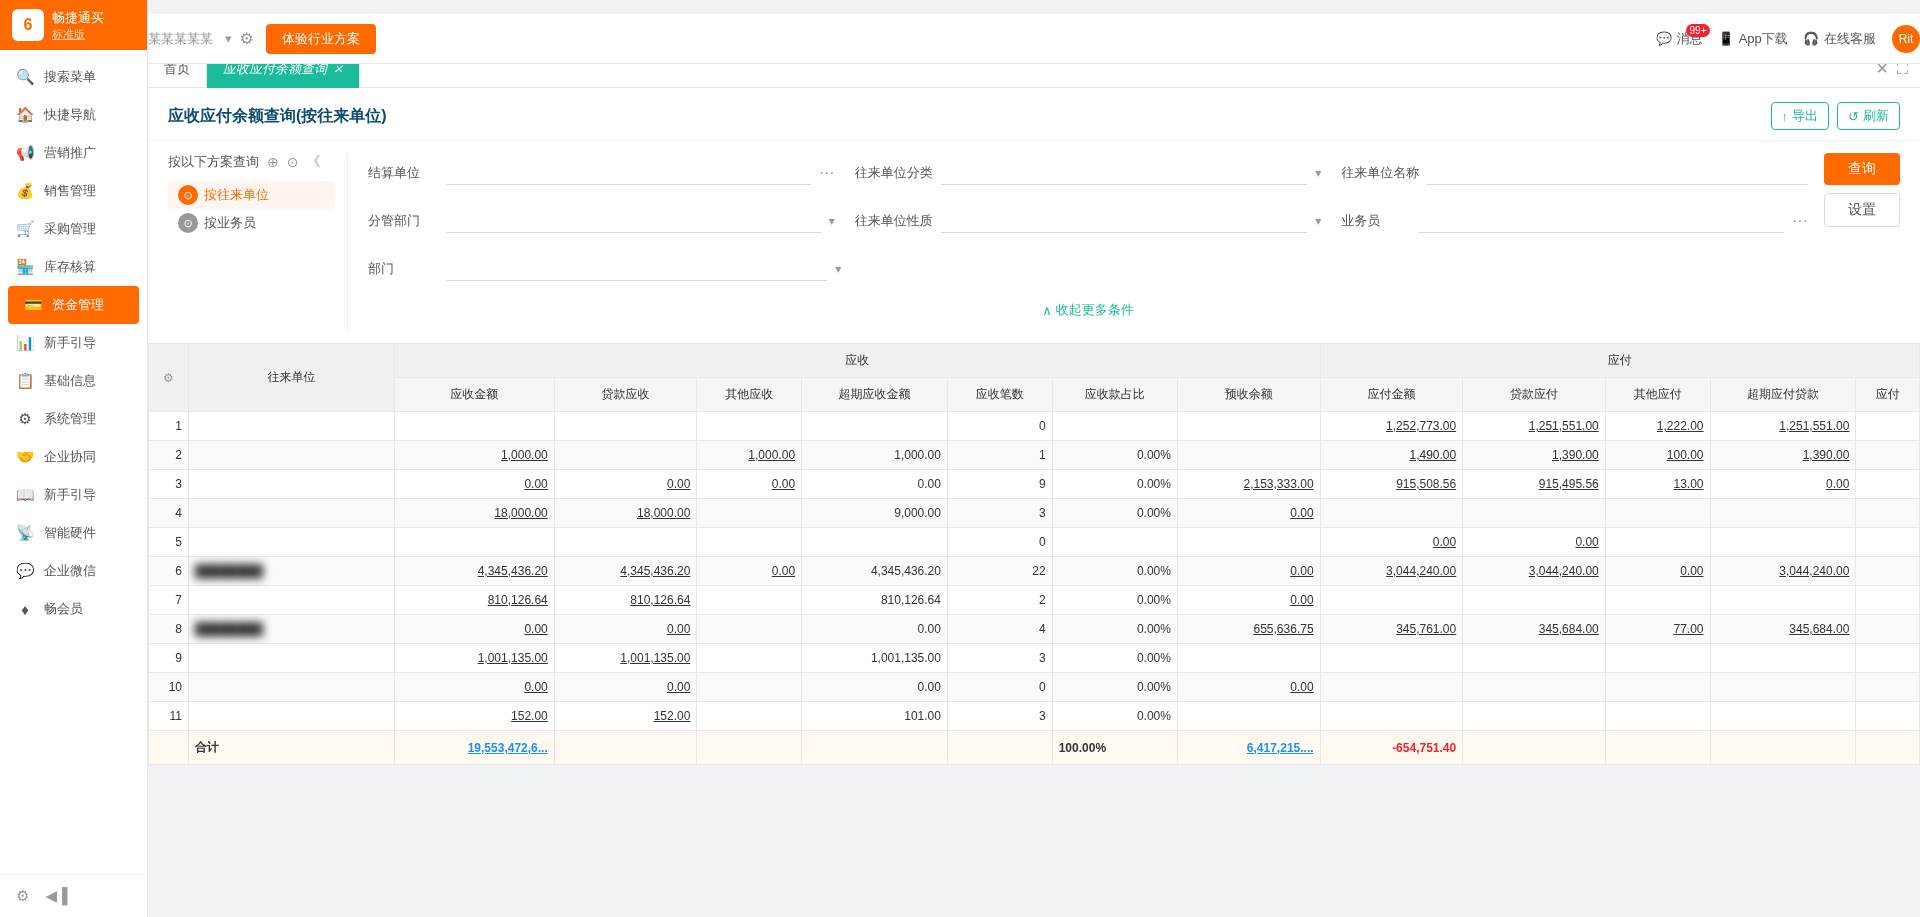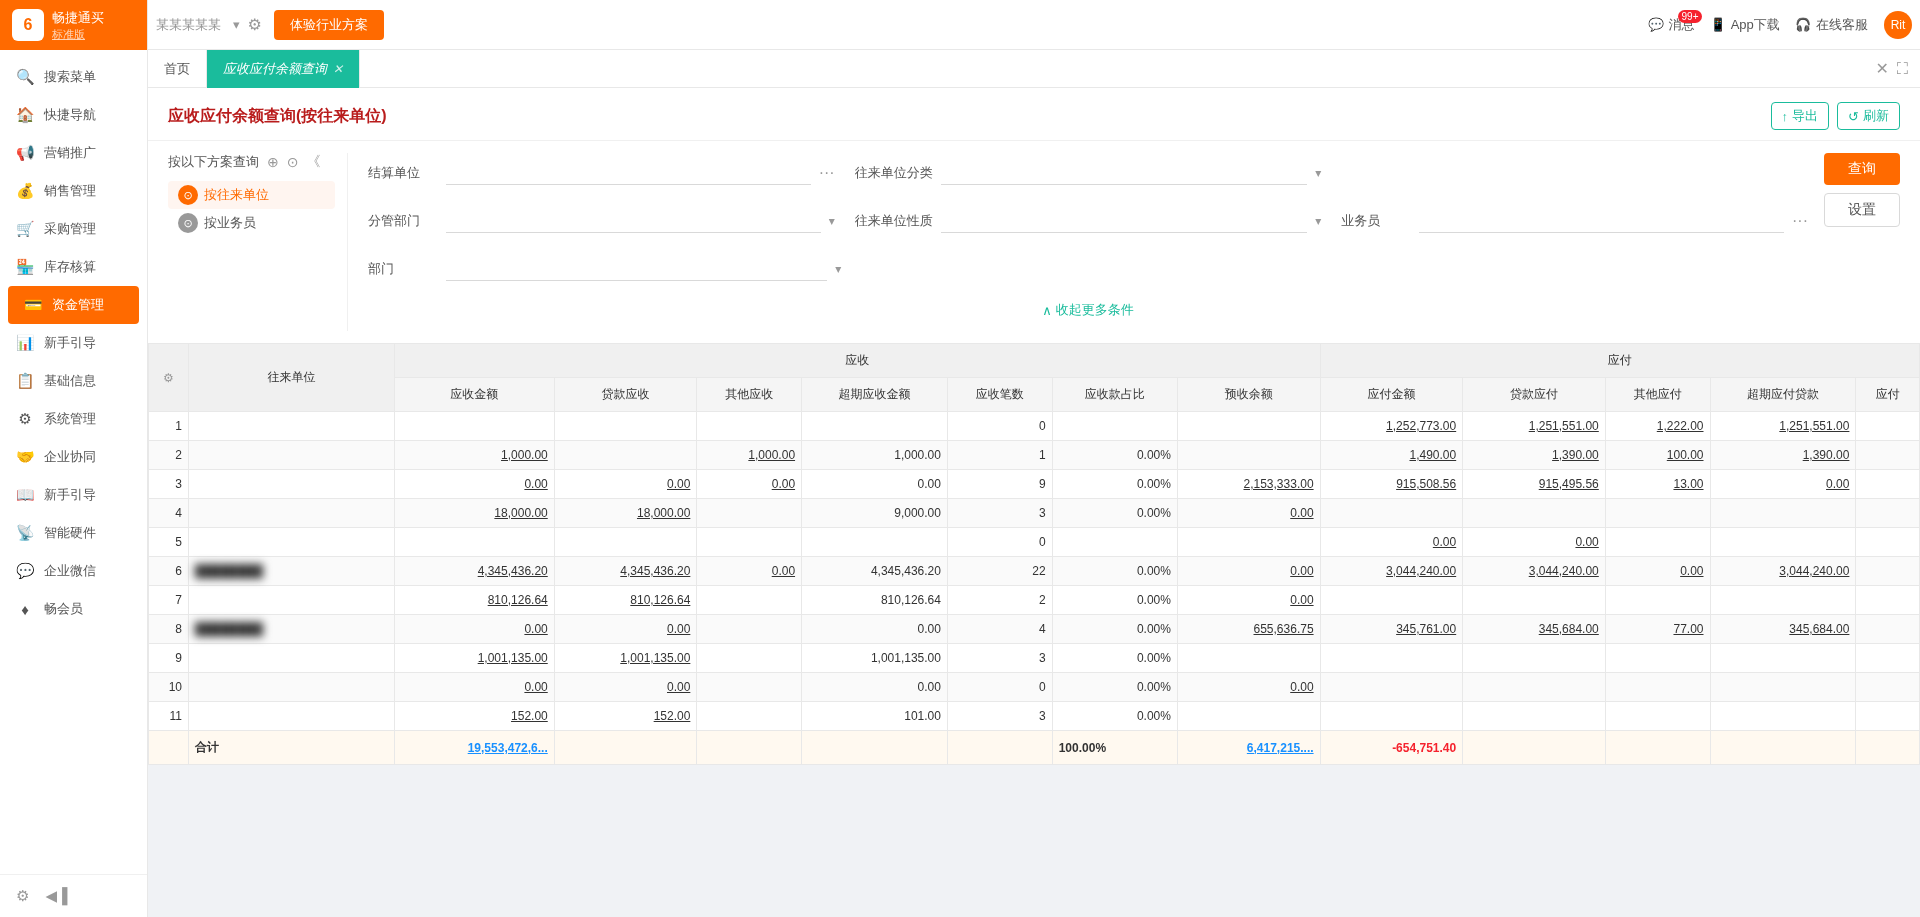--- a/index.html
+++ b/index.html
@@ -22,22 +22,22 @@
       color: #555; font-size: 13px; transition: background 0.2s;
     }
     .sidebar-item.active { background: #ff6a00; color: #fff; border-radius: 4px; margin: 0 8px; }
     .sidebar-item.active .sidebar-icon { color: #fff; }
     .sidebar-icon { font-size: 15px; width: 18px; text-align: center; }
     .sidebar-bottom { padding: 12px 16px; display: flex; gap: 16px; border-top: 1px solid #f0f0f0; }
     .sidebar-bottom-icon { color: #999; cursor: pointer; font-size: 15px; }
 
     
     .topbar {
-      position: fixed; left: 148px; top: 0; right: 0; height: 50px;
-      background: #fff; border-bottom: 1px solid #e8e8e8; display: flex; align-items: center; padding: 0 8px; gap: 12px; z-index: 100;
+      position: fixed; left: 148px; top: 14px; right: 0; height: 50px;
+      background: #fff; border-bottom: 1px solid #e8e8e8; display: flex; align-items: center; padding: 0 0; gap: 12px; z-index: 100;
     }
     .topbar-breadcrumb { color: #999; font-size: 13px; display: flex; align-items: center; gap: 4px; }
     .topbar-actions { display: flex; align-items: center; gap: 8px; }
     .topbar-chevron { color: #999; cursor: pointer; }
     .topbar-settings { color: #999; cursor: pointer; font-size: 16px; }
     .btn-orange { background: #ff6a00; color: #fff; border: none; padding: 6px 16px; border-radius: 4px; cursor: pointer; font-size: 13px; }
     .topbar-right { margin-left: auto; display: flex; align-items: center; gap: 16px; }
     .topbar-badge { position: relative; }
     .topbar-badge .badge { position: absolute; top: -6px; right: -8px; background: #f5222d; color: #fff; font-size: 10px; padding: 1px 4px; border-radius: 8px; }
     .topbar-right-item { display: flex; align-items: center; gap: 4px; color: #555; cursor: pointer; font-size: 13px; }
@@ -64,21 +64,21 @@
 
     
     .content { flex: 1; overflow: auto; padding: 0; background: #f0f2f5; }
     .page-container { background: #fff; margin: 0; padding: 0; }
 
     
     .page-header {
       display: flex; align-items: center; justify-content: space-between;
       padding: 14px 20px 10px; border-bottom: 1px solid #f0f0f0;
     }
-    .page-title { font-size: 16px; font-weight: bold; color: #b91c1c; }
+    .page-title { font-size: 16px; font-weight: bold; color: #0c4a6e; }
     .page-header-actions { display: flex; gap: 8px; }
     .btn-export { display: flex; align-items: center; gap: 4px; color: #1abc9c; border: 1px solid #1abc9c; padding: 4px 10px; border-radius: 4px; cursor: pointer; font-size: 13px; background: #fff; }
     .btn-refresh { display: flex; align-items: center; gap: 4px; color: #1abc9c; border: 1px solid #1abc9c; padding: 4px 10px; border-radius: 4px; cursor: pointer; font-size: 13px; background: #fff; }
 
     
     .filter-area { padding: 12px 20px; background: #fff; }
     .filter-scheme-label { color: #555; font-size: 13px; }
     .filter-scheme-icon { color: #999; cursor: pointer; font-size: 14px; }
     .filter-option-item { display: flex; align-items: center; gap: 6px; padding: 4px 10px; cursor: pointer; border-radius: 4px; }
     .filter-option-item.active { background: #fff5f0; }
@@ -293,20 +293,24 @@
             <div class="filter-grid" style="grid-template-columns: 1fr 1fr 1fr; margin-bottom: 8px;">
               <div class="filter-grid-item">
                 <span class="filter-grid-label">结算单位</span>
                 <input class="filter-grid-input" type="text" style="">
                 <span class="filter-grid-dots">···</span>
               </div>
               <div class="filter-grid-item">
                 <span class="filter-grid-label">往来单位分类</span>
                 <input class="filter-grid-input" type="text" style="">
                 <span class="filter-grid-arrow">▾</span>
+              </div>
+              <div class="filter-grid-item">
+                <span class="filter-grid-label">往来单位名称</span>
+                <input class="filter-grid-input" type="text" style="">
               </div>
             </div>
 
             <div class="filter-grid" style="grid-template-columns: 1fr 1fr 1fr; margin-bottom: 8px;">
               <div class="filter-grid-item">
                 <span class="filter-grid-label">分管部门</span>
                 <input class="filter-grid-input" type="text" style="">
                 <span class="filter-grid-arrow">▾</span>
               </div>
               <div class="filter-grid-item">

